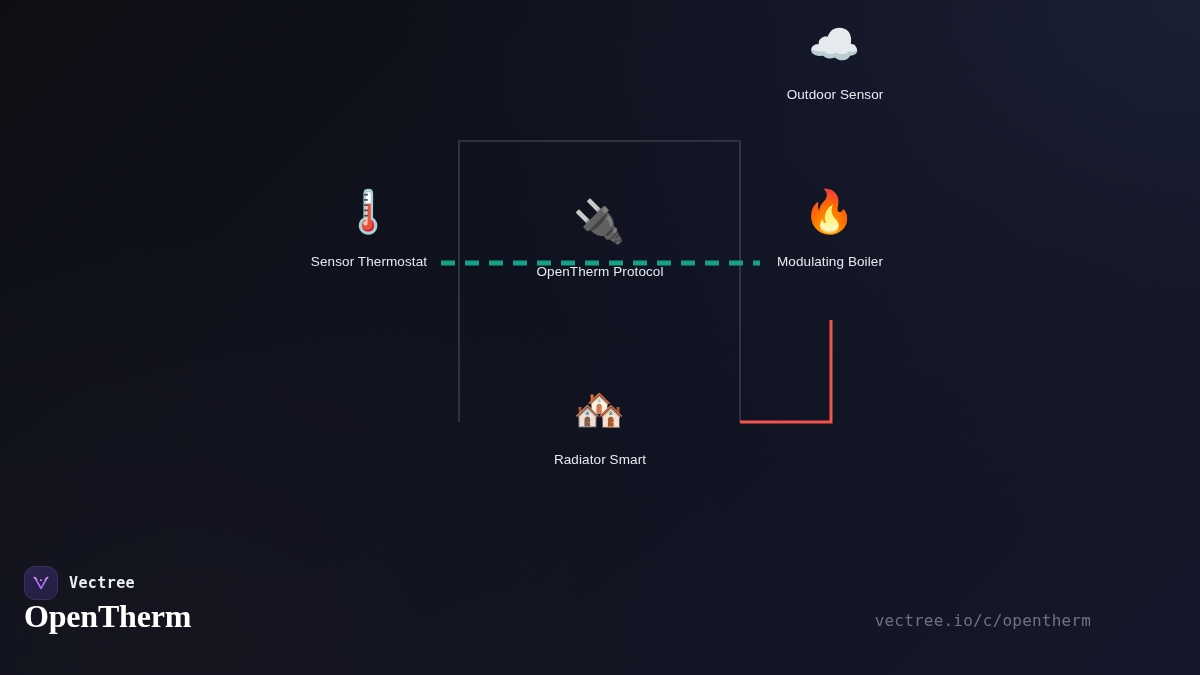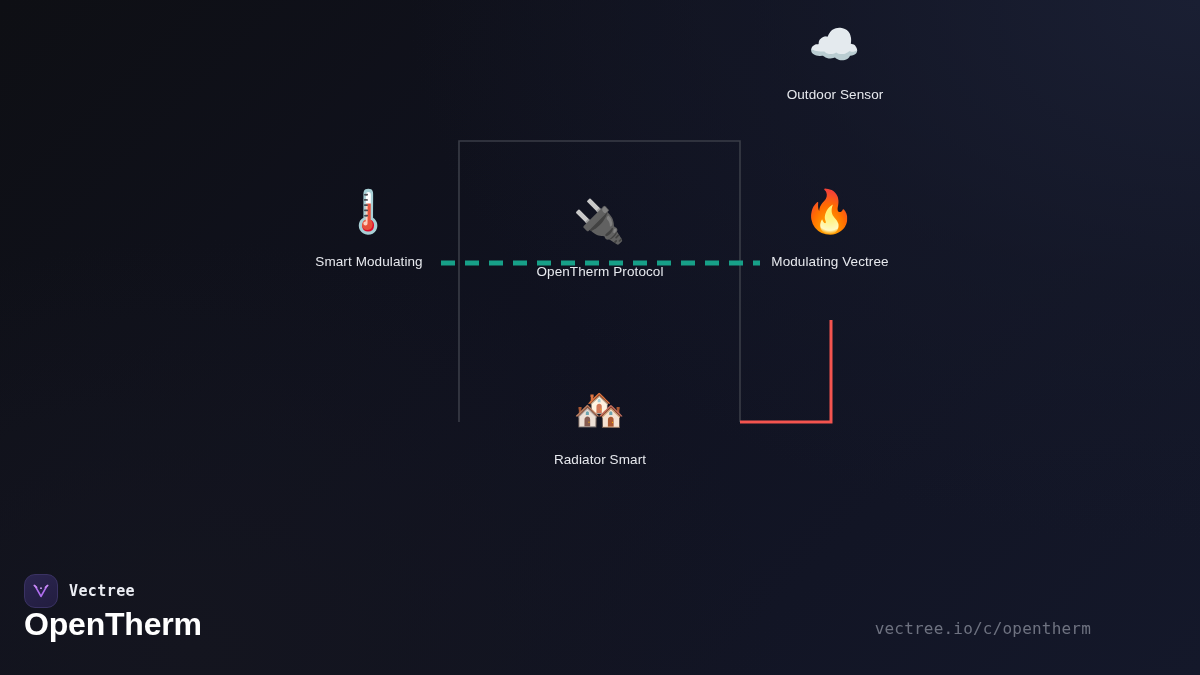--- a/index.html
+++ b/index.html
@@ -56,21 +56,21 @@
     color: #e7e9ee;
     text-align: center;
     white-space: nowrap;
     letter-spacing: 0.1px;
   }
 
   
   #footer {
     position: absolute;
     left: 0;
-    bottom: 4px;
+    bottom: 12px;
     width: 1117px;
     height: 115px;
   }
   .brand-row {
     position: absolute;
     left: 24px;
     top: 18px;
     display: flex;
     align-items: center;
     gap: 11px;
@@ -90,21 +90,21 @@
     font-family: "DejaVu Sans Mono", monospace;
     font-size: 15px;
     font-weight: bold;
     color: #eceef4;
     letter-spacing: 0.4px;
   }
   .page-title {
     position: absolute;
     left: 24px;
     top: 50px;
-    font-family: Liberation Sans, sans-serif;
+    font-family: Liberation Serif, serif;
     font-size: 32px;
     font-weight: bold;
     color: #ffffff;
     letter-spacing: -0.2px;
   }
   .footer-url {
     position: absolute;
     right: 26px;
     bottom: 33px;
     font-family: "DejaVu Sans Mono", monospace;
@@ -124,31 +124,31 @@
     <path d="M 441 263 L 760 263" fill="none" stroke="#17a088" stroke-width="5" stroke-dasharray="14 10"></path>
   </svg>
 
   <div class="node" style="left:835px; top:62px;">
     <div class="node-icon">☁️</div>
     <div class="node-label">Outdoor Sensor</div>
   </div>
 
   <div class="node" style="left:369px; top:229px;">
     <div class="node-icon">🌡️</div>
-    <div class="node-label">Smart Modulating</div>
+    <div class="node-label">Sensor Thermostat</div>
   </div>
 
   <div class="node" style="left:600px; top:239px;">
     <div class="node-icon">🔌</div>
     <div class="node-label">OpenTherm Protocol</div>
   </div>
 
   <div class="node" style="left:830px; top:229px;">
     <div class="node-icon">🔥</div>
-    <div class="node-label">Modulating Vectree</div>
+    <div class="node-label">Modulating Boiler</div>
   </div>
 
   <div class="node" style="left:600px; top:427px;">
     <div class="node-icon">🏘️</div>
     <div class="node-label">Radiator Smart</div>
   </div>
 
   <div id="footer">
 
     <div class="brand-row">

